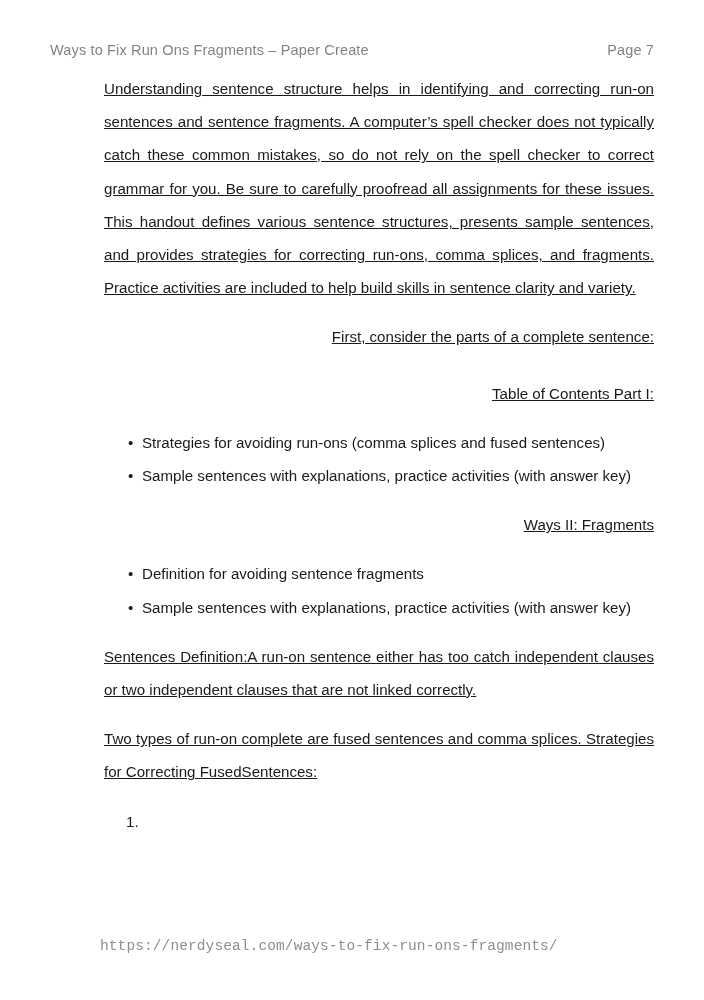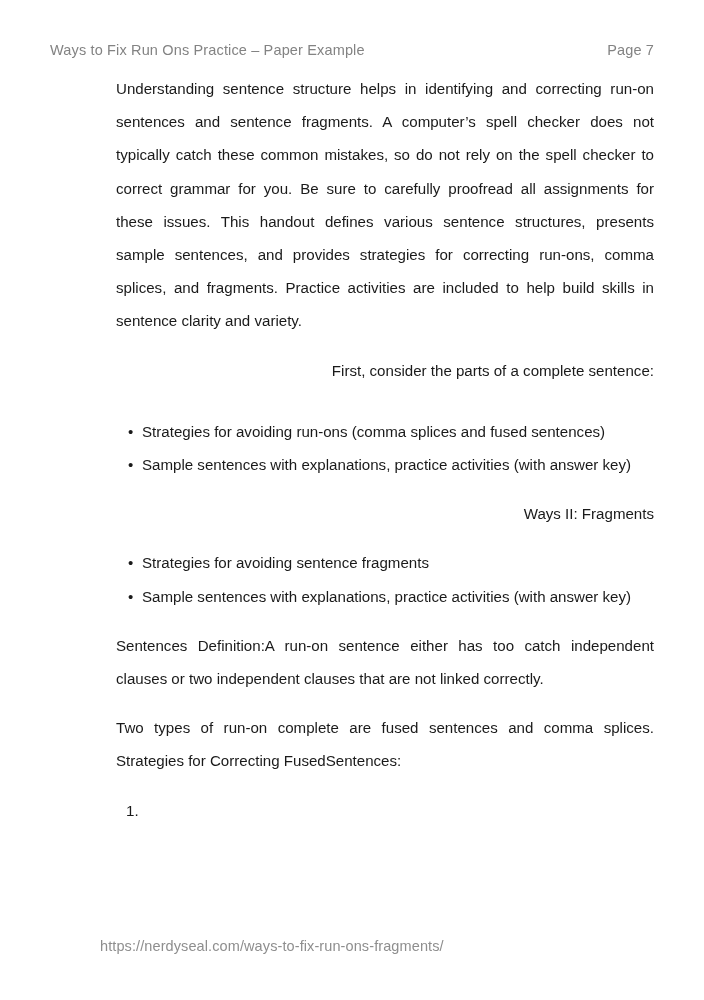--- a/index.html
+++ b/index.html
@@ -44,27 +44,28 @@
   .page-header .page-num {
     white-space: nowrap;
   }
   .content {
     position: absolute;
     left: 100px;
     top: 72px;
     width: 554px;
   }
   p.para {
-    margin: 0 0 11px 16px;
+    margin: 0 0 11px 4px;
     font-size: 15.1px;
     line-height: 33.2px;
     text-align: justify;
     text-justify: inter-word;
     color: #1a1a1a;
     hyphens: none;
+    text-decoration: underline;
   }
   p.para.loose {
     text-align: right;
   }
   ul.bullets, ol.numbers {
     margin: 0 0 11px 0;
     padding: 0;
     list-style: none;
   }
   ul.bullets li, ol.numbers li {
@@ -96,46 +97,48 @@
   }
   .gap-sm { height: 5px; }
   .gap-md { height: 12px; }
   .page-footer {
     position: absolute;
     left: 100px;
     top: 938px;
     font-size: 14.5px;
     color: #8e8e8e;
     letter-spacing: 0.1px;
+    font-family: Liberation Mono, monospace;
   }
   .page-footer .url {
     color: #8e8e8e;
     text-decoration: none;
   }
 </style>
 </head>
 <body>
 
 <div class="page">
 
   <div class="page-header">
-    <span class="doc-title">Ways to Fix Run Ons Practice – Paper Example</span>
+    <span class="doc-title">Ways to Fix Run Ons Fragments – Paper Create</span>
     <span class="page-num">Page 7</span>
   </div>
 
   <div class="content">
 
     <p class="para">Understanding sentence structure helps in identifying and correcting run-on sentences and sentence fragments. A computer’s spell checker does not typically catch these common mistakes, so do not rely on the spell checker to correct grammar for you. Be sure to carefully proofread all assignments for these issues. This handout defines various sentence structures, presents sample sentences, and provides strategies for correcting run-ons, comma splices, and fragments. Practice activities are included to help build skills in sentence clarity and variety.</p>
 
     <div class="gap-sm"></div>
 
     <p class="para loose">First, consider the parts of a complete sentence:</p>
 
     <div class="gap-md"></div>
 
+    <p class="para loose">Table of Contents Part I:</p>
 
     <div class="gap-sm"></div>
 
     <ul class="bullets">
       <li class="nowrap">
         <span class="marker">•</span>
         <span>Strategies for avoiding run-ons (comma splices and fused sentences)</span>
       </li>
       <li>
         <span class="marker">•</span>
@@ -145,21 +148,21 @@
 
     <div class="gap-sm"></div>
 
     <p class="para loose">Ways II: Fragments</p>
 
     <div class="gap-sm"></div>
 
     <ul class="bullets">
       <li class="nowrap">
         <span class="marker">•</span>
-        <span>Strategies for avoiding sentence fragments</span>
+        <span>Definition for avoiding sentence fragments</span>
       </li>
       <li>
         <span class="marker">•</span>
         <span>Sample sentences with explanations, practice activities (with answer key)</span>
       </li>
     </ul>
 
     <div class="gap-sm"></div>
 
     <p class="para">Sentences Definition:A run-on sentence either has too catch independent clauses or two independent clauses that are not linked correctly.</p>

